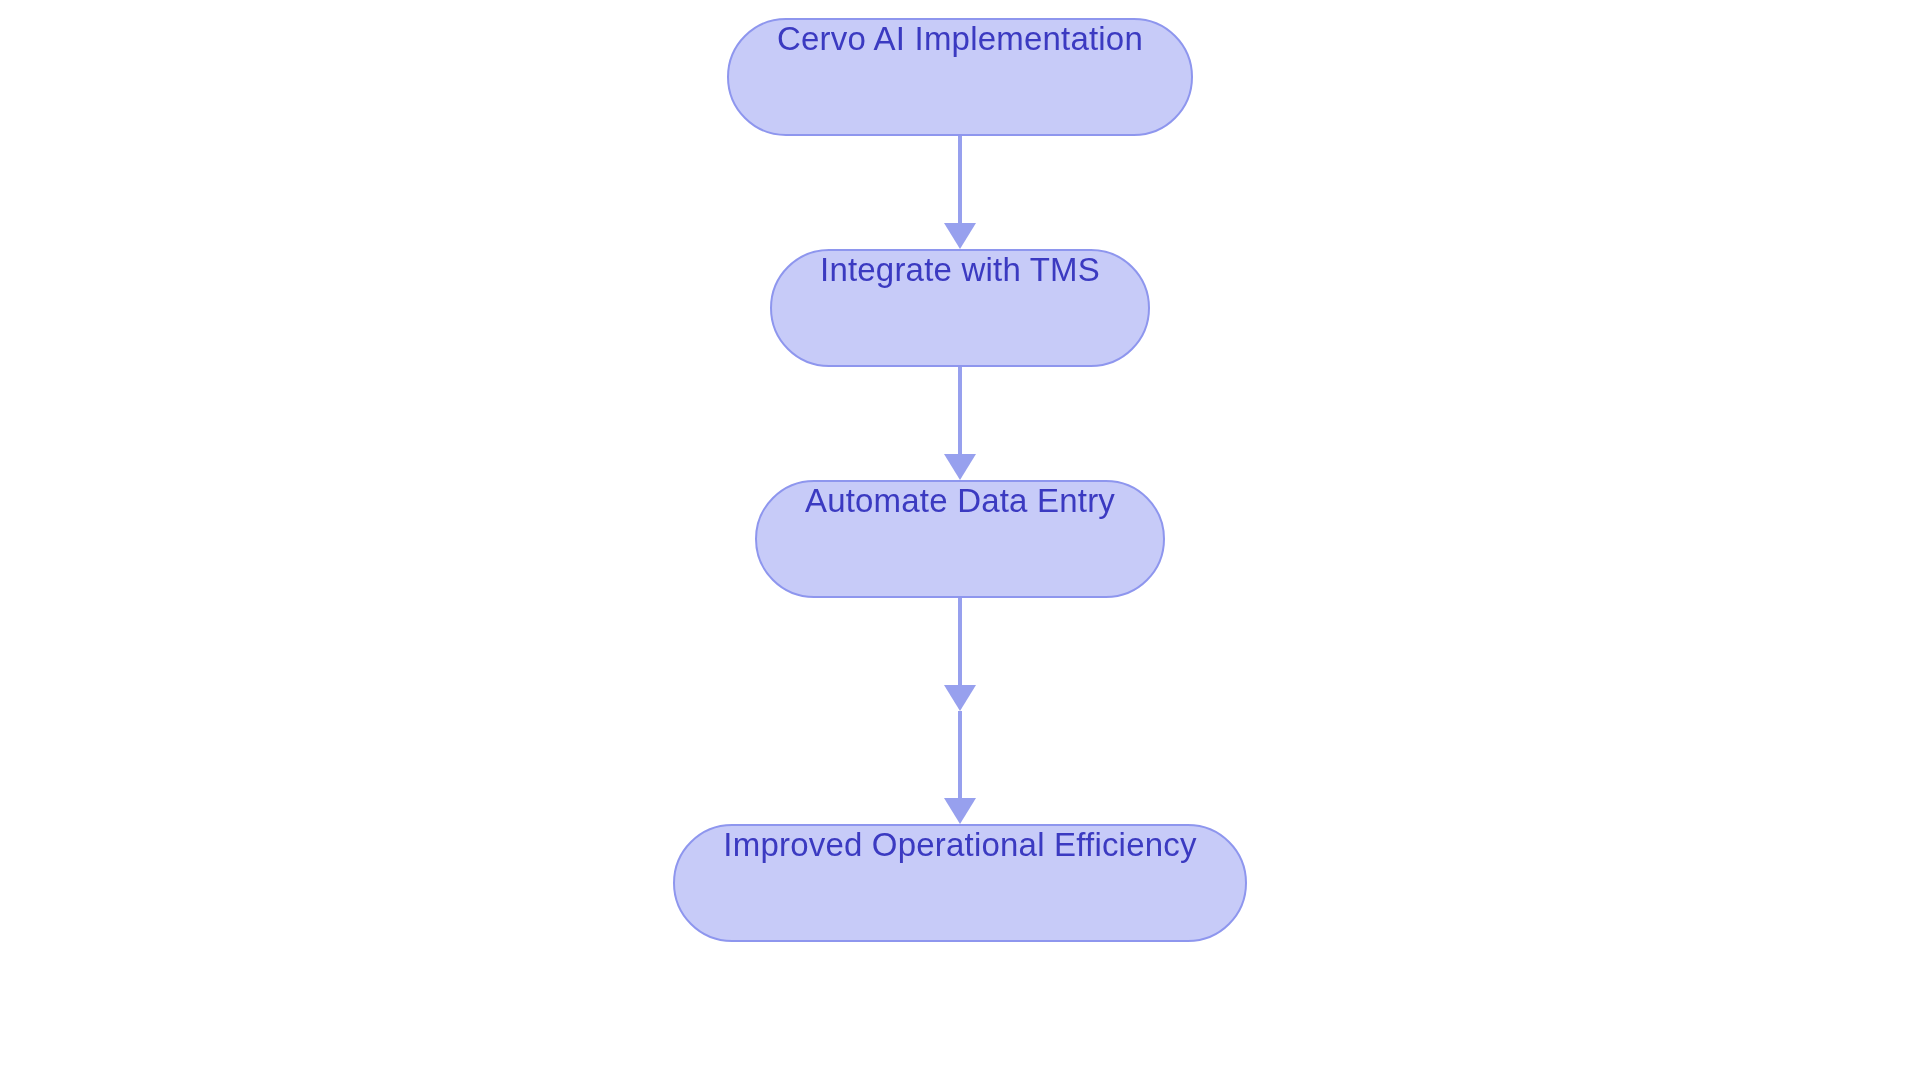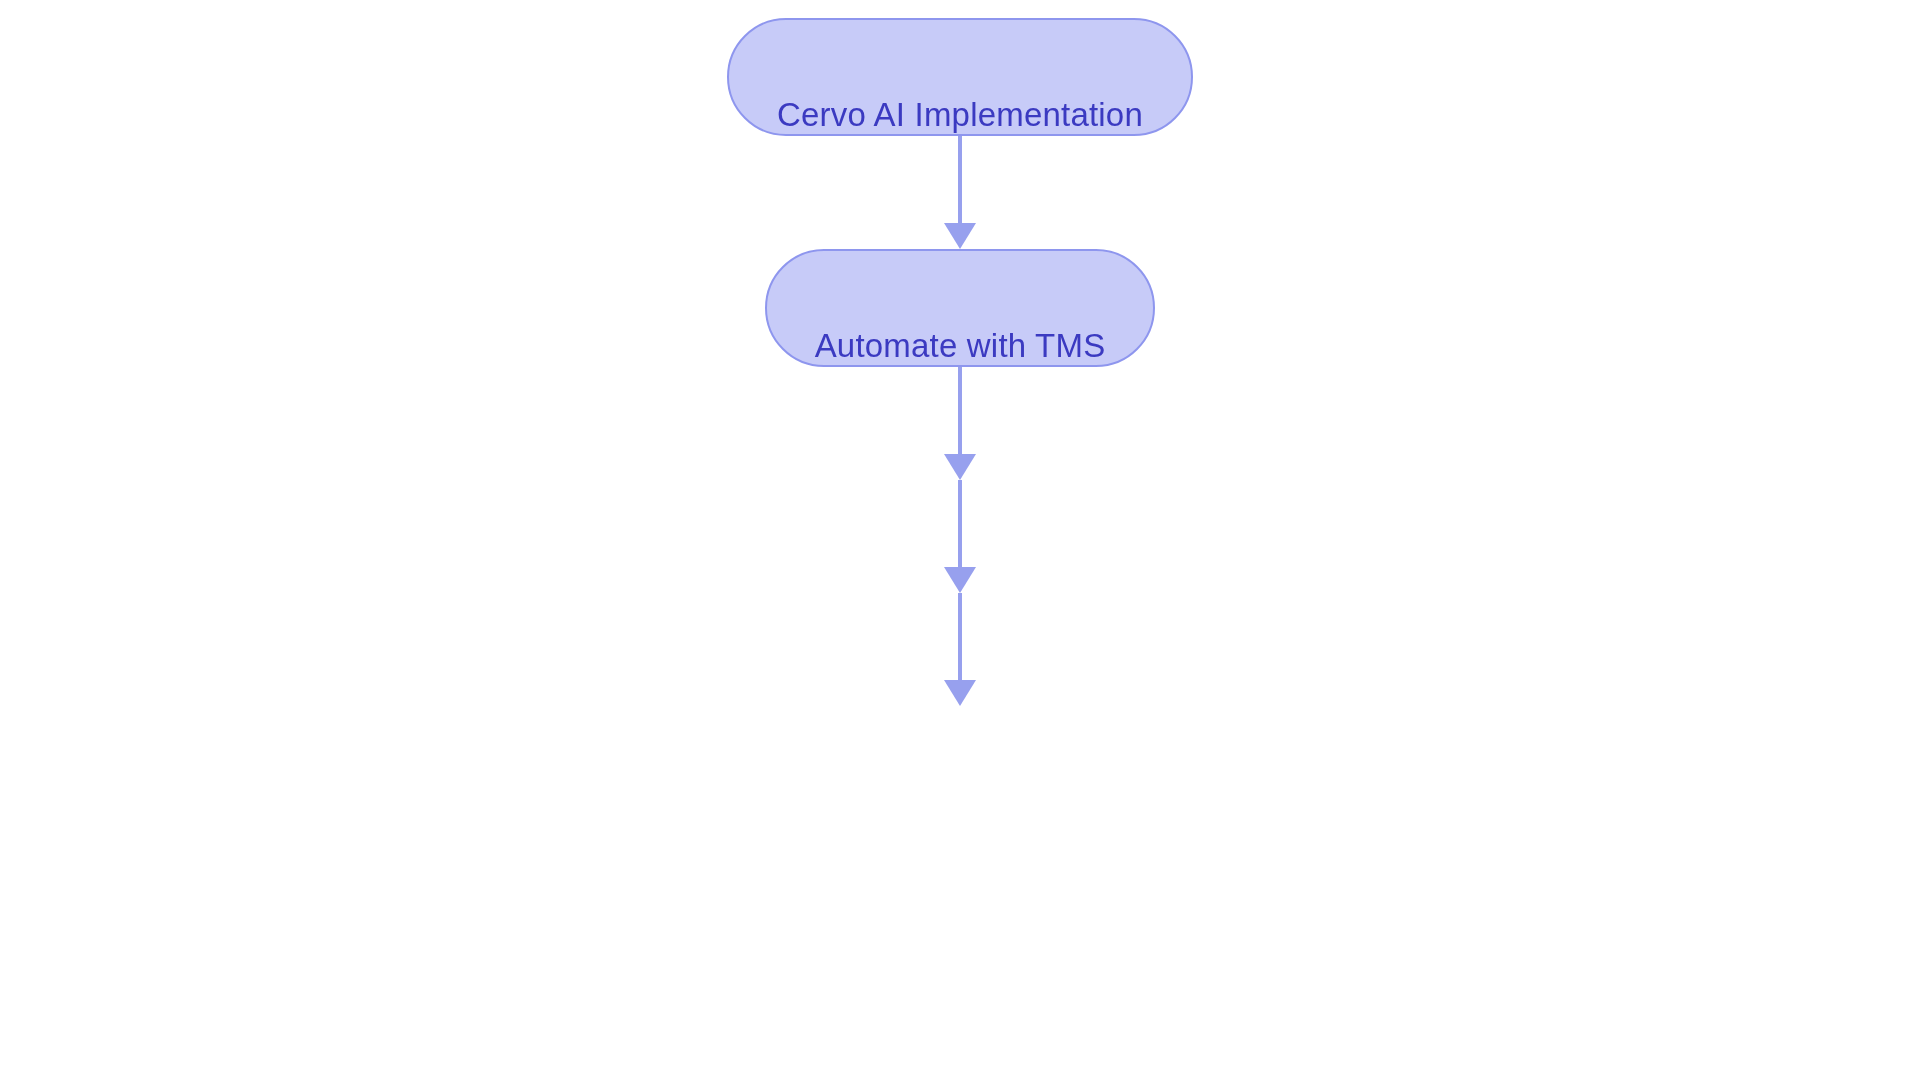--- a/index.html
+++ b/index.html
@@ -27,21 +27,21 @@
     padding-top: 18px;
   }
   .node {
     height: 118px;
     min-width: 340px;
     padding: 0 48px;
     border-radius: 59px;
     background: var(--node-fill);
     border: 2px solid var(--node-border);
     display: flex;
-    align-items: flex-end;
+    align-items: flex-start;
     justify-content: center;
     flex: 0 0 auto;
   }
   .node-label {
     font-size: 33px;
     letter-spacing: 0.2px;
     color: var(--text-color);
     white-space: nowrap;
   }
   .arrow {
@@ -72,34 +72,40 @@
   <div class="node">
     <span class="node-label">Cervo AI Implementation</span>
   </div>
 
   <div class="arrow">
     <div class="arrow-line"></div>
     <div class="arrow-head"></div>
   </div>
 
   <div class="node">
-    <span class="node-label">Automate with TMS</span>
+    <span class="node-label">Integrate with TMS</span>
+  </div>
+
+  <div class="arrow">
+    <div class="arrow-line"></div>
+    <div class="arrow-head"></div>
+  </div>
+
+  <div class="node">
+    <span class="node-label">Automate Data Entry</span>
   </div>
 
   <div class="arrow">
     <div class="arrow-line"></div>
     <div class="arrow-head"></div>
   </div>
 
 
   <div class="arrow">
     <div class="arrow-line"></div>
     <div class="arrow-head"></div>
   </div>
 
-
-  <div class="arrow">
-    <div class="arrow-line"></div>
-    <div class="arrow-head"></div>
+  <div class="node">
+    <span class="node-label">Improved Operational Efficiency</span>
   </div>
-
 
 </div>
 
 </body></html>

